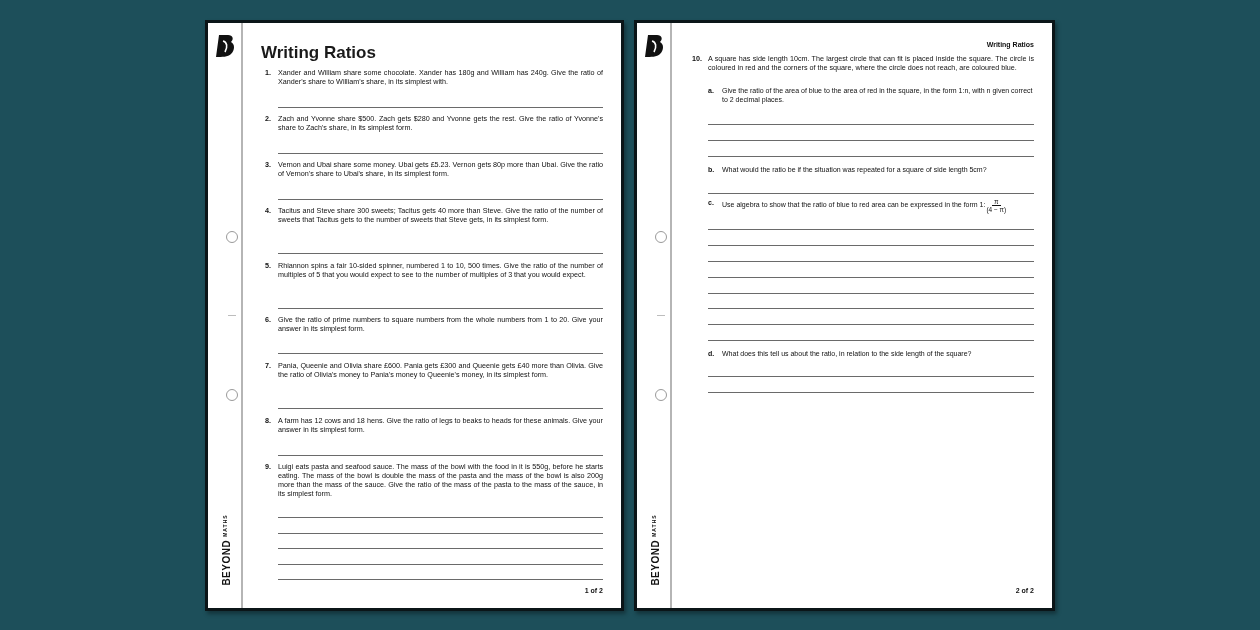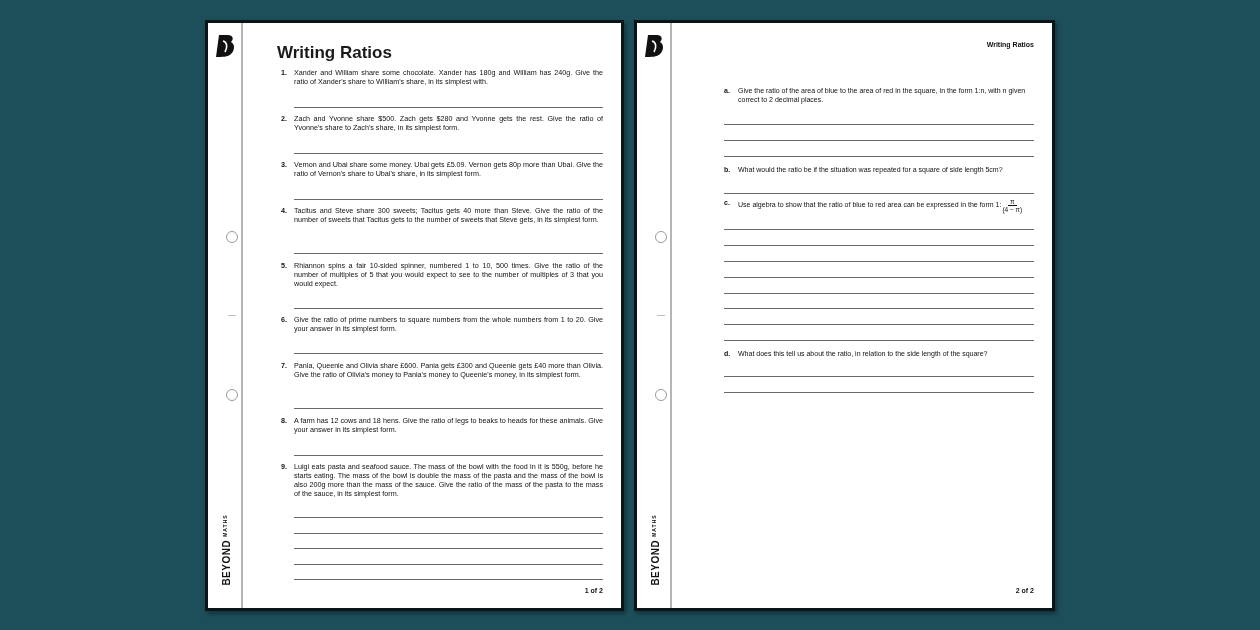--- a/index.html
+++ b/index.html
@@ -59,21 +59,21 @@
       transform: translate(-50%, -50%) rotate(-90deg);
       white-space: nowrap;
       font-weight: bold;
       letter-spacing: 0.5px;
     }
     .brand-main { font-size: 10px; }
     .brand-sub { font-size: 5px; letter-spacing: 1px; margin-left: 3px; vertical-align: 3px; }
 
     .content {
       position: absolute;
-      left: 47px; right: 18px; top: 0; bottom: 0; margin-left: 16px;
+      left: 47px; right: 18px; top: 0; bottom: 0;
     }
     .title {
       position: absolute;
       left: 6px; top: 20px;
       font-size: 17px;
       font-weight: bold;
       color: #1a1a1a;
     }
     .q {
       position: absolute;
@@ -159,21 +159,21 @@
     <div class="rule" style="top:84px"></div>
 
     <div class="q" style="top:91px">
       <span class="num">2.</span>
       <span class="txt">Zach and Yvonne share $500. Zach gets $280 and Yvonne gets the rest. Give the ratio of Yvonne's share to Zach's share, in its simplest form.</span>
     </div>
     <div class="rule" style="top:130px"></div>
 
     <div class="q" style="top:137px">
       <span class="num">3.</span>
-      <span class="txt">Vernon and Ubai share some money. Ubai gets £5.09. Vernon gets 80p more than Ubai. Give the ratio of Vernon's share to Ubai's share, in its simplest form.</span>
+      <span class="txt">Vernon and Ubai share some money. Ubai gets £5.23. Vernon gets 80p more than Ubai. Give the ratio of Vernon's share to Ubai's share, in its simplest form.</span>
     </div>
     <div class="rule" style="top:176px"></div>
 
     <div class="q" style="top:183px">
       <span class="num">4.</span>
       <span class="txt">Tacitus and Steve share 300 sweets; Tacitus gets 40 more than Steve. Give the ratio of the number of sweets that Tacitus gets to the number of sweets that Steve gets, in its simplest form.</span>
     </div>
     <div class="rule" style="top:230px"></div>
 
     <div class="q" style="top:238px">
@@ -226,20 +226,24 @@
     <div class="brand">
       <div class="brand-inner">
         <span class="brand-main">BEYOND</span><span class="brand-sub">MATHS</span>
       </div>
     </div>
   </div>
 
   <div class="content">
     <div class="hdr">Writing Ratios</div>
 
+    <div class="q" style="top:31px; left:8px">
+      <span class="num" style="width:16px">10.</span>
+      <span class="txt">A square has side length 10cm. The largest circle that can fit is placed inside the square. The circle is coloured in red and the corners of the square, where the circle does not reach, are coloured blue.</span>
+    </div>
 
     <div class="sub" style="top:63px">
       <span class="num">a.</span>
       <span class="txt">Give the ratio of the area of blue to the area of red in the square, in the form 1:n, with n given correct to 2 decimal places.</span>
     </div>
     <div class="rule2" style="top:101px"></div>
     <div class="rule2" style="top:117px"></div>
     <div class="rule2" style="top:133px"></div>
 
     <div class="sub" style="top:142px">

